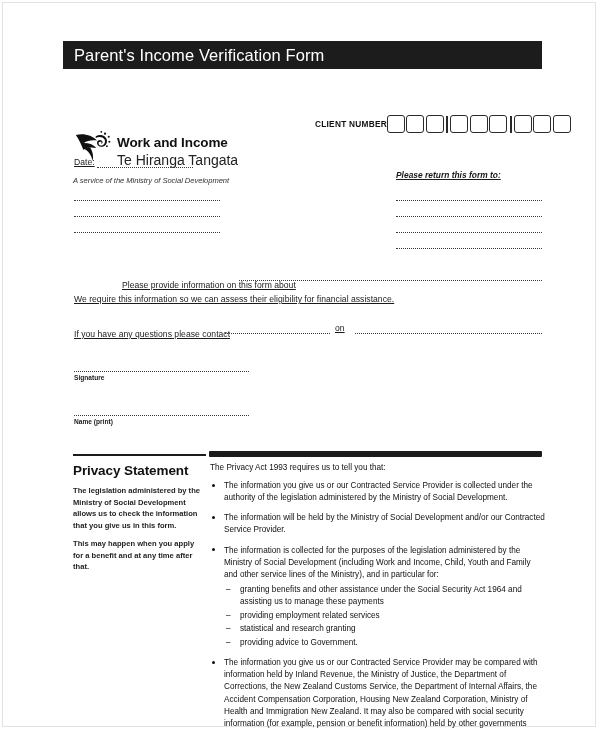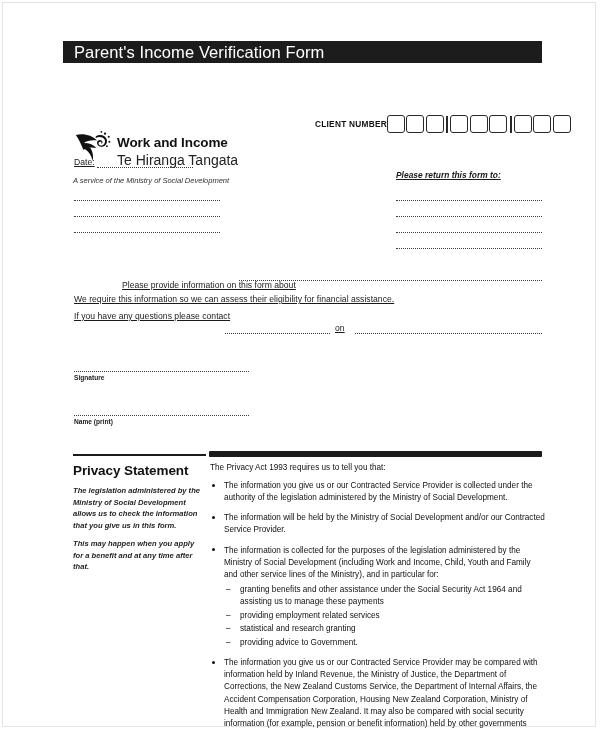--- a/index.html
+++ b/index.html
@@ -25,21 +25,21 @@
     border: 1px solid #e3e3e3;
     box-sizing: border-box;
   }
 
   
   .title-bar {
     position: absolute;
     left: 60px;
     top: 38px;
     width: 479px;
-    height: 22px;
+    height: 28px;
     background: #1c1c1c;
     display: flex;
     align-items: center;
   }
   .title-bar .title-text {
     color: #ffffff;
     font-size: 16.5px;
     font-weight: 400;
     letter-spacing: 0.1px;
     padding-left: 11px;
@@ -180,21 +180,20 @@
   .privacy-heading {
     font-size: 13.5px;
     font-weight: bold;
     color: #111111;
     letter-spacing: -0.1px;
     margin-bottom: 7px;
   }
   .privacy-left p {
     margin: 0 0 7px 0;
     font-size: 7.6px;
-    font-style: italic;
     font-weight: bold;
     line-height: 1.52;
     color: #1f1f1f;
   }
 
   .privacy-right {
     position: absolute;
     left: 207px;
     top: 460px;
     width: 335px;
@@ -308,21 +307,21 @@
   <span class="dots" style="left:393px; top:196px; width:146px;"></span>
   <span class="dots" style="left:393px; top:212px; width:146px;"></span>
   <span class="dots" style="left:393px; top:228px; width:146px;"></span>
   <span class="dots" style="left:393px; top:244px; width:146px;"></span>
 
   <span class="ftext" style="left:71px; top:277px;padding-left:48px;">Please provide information on this form about</span>
   <span class="dots" style="left:236px; top:276px; width:303px;"></span>
 
   <span class="ftext" style="left:71px; top:291px;">We require this information so we can assess their eligibility for financial assistance.</span>
 
-  <span class="ftext" style="left:71px; top:308px;">If you have any questions please contact</span>
+  <span class="ftext" style="left:71px; top:326px;">If you have any questions please contact</span>
   <span class="dots" style="left:222px; top:329px; width:105px;"></span>
   <span class="ftext" style="left:332px; top:320px;">on</span>
   <span class="dots" style="left:352px; top:329px; width:187px;"></span>
 
   <span class="dots" style="left:71px; top:367px; width:175px;"></span>
   <span class="small-label" style="left:71px; top:371px;">Signature</span>
 
   <span class="dots" style="left:71px; top:411px; width:175px;"></span>
   <span class="small-label" style="left:71px; top:415px;">Name (print)</span>
 

